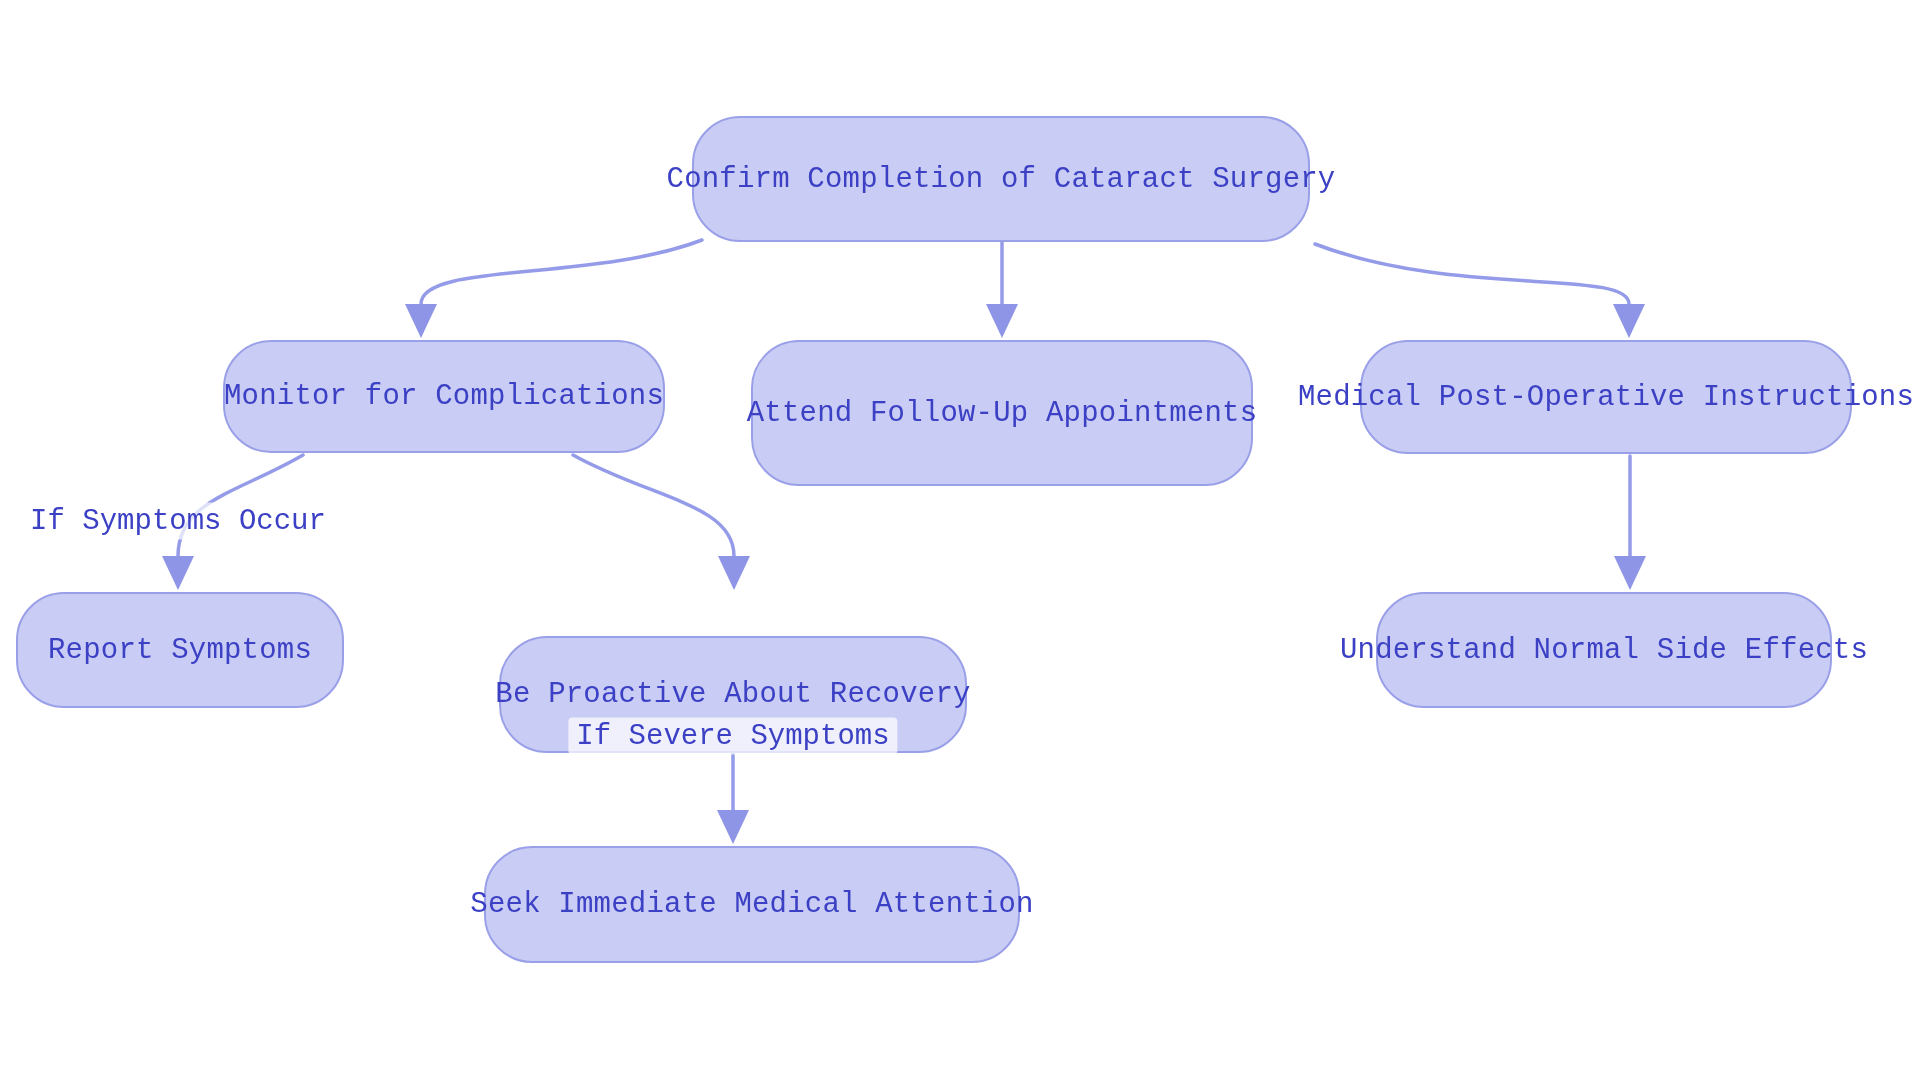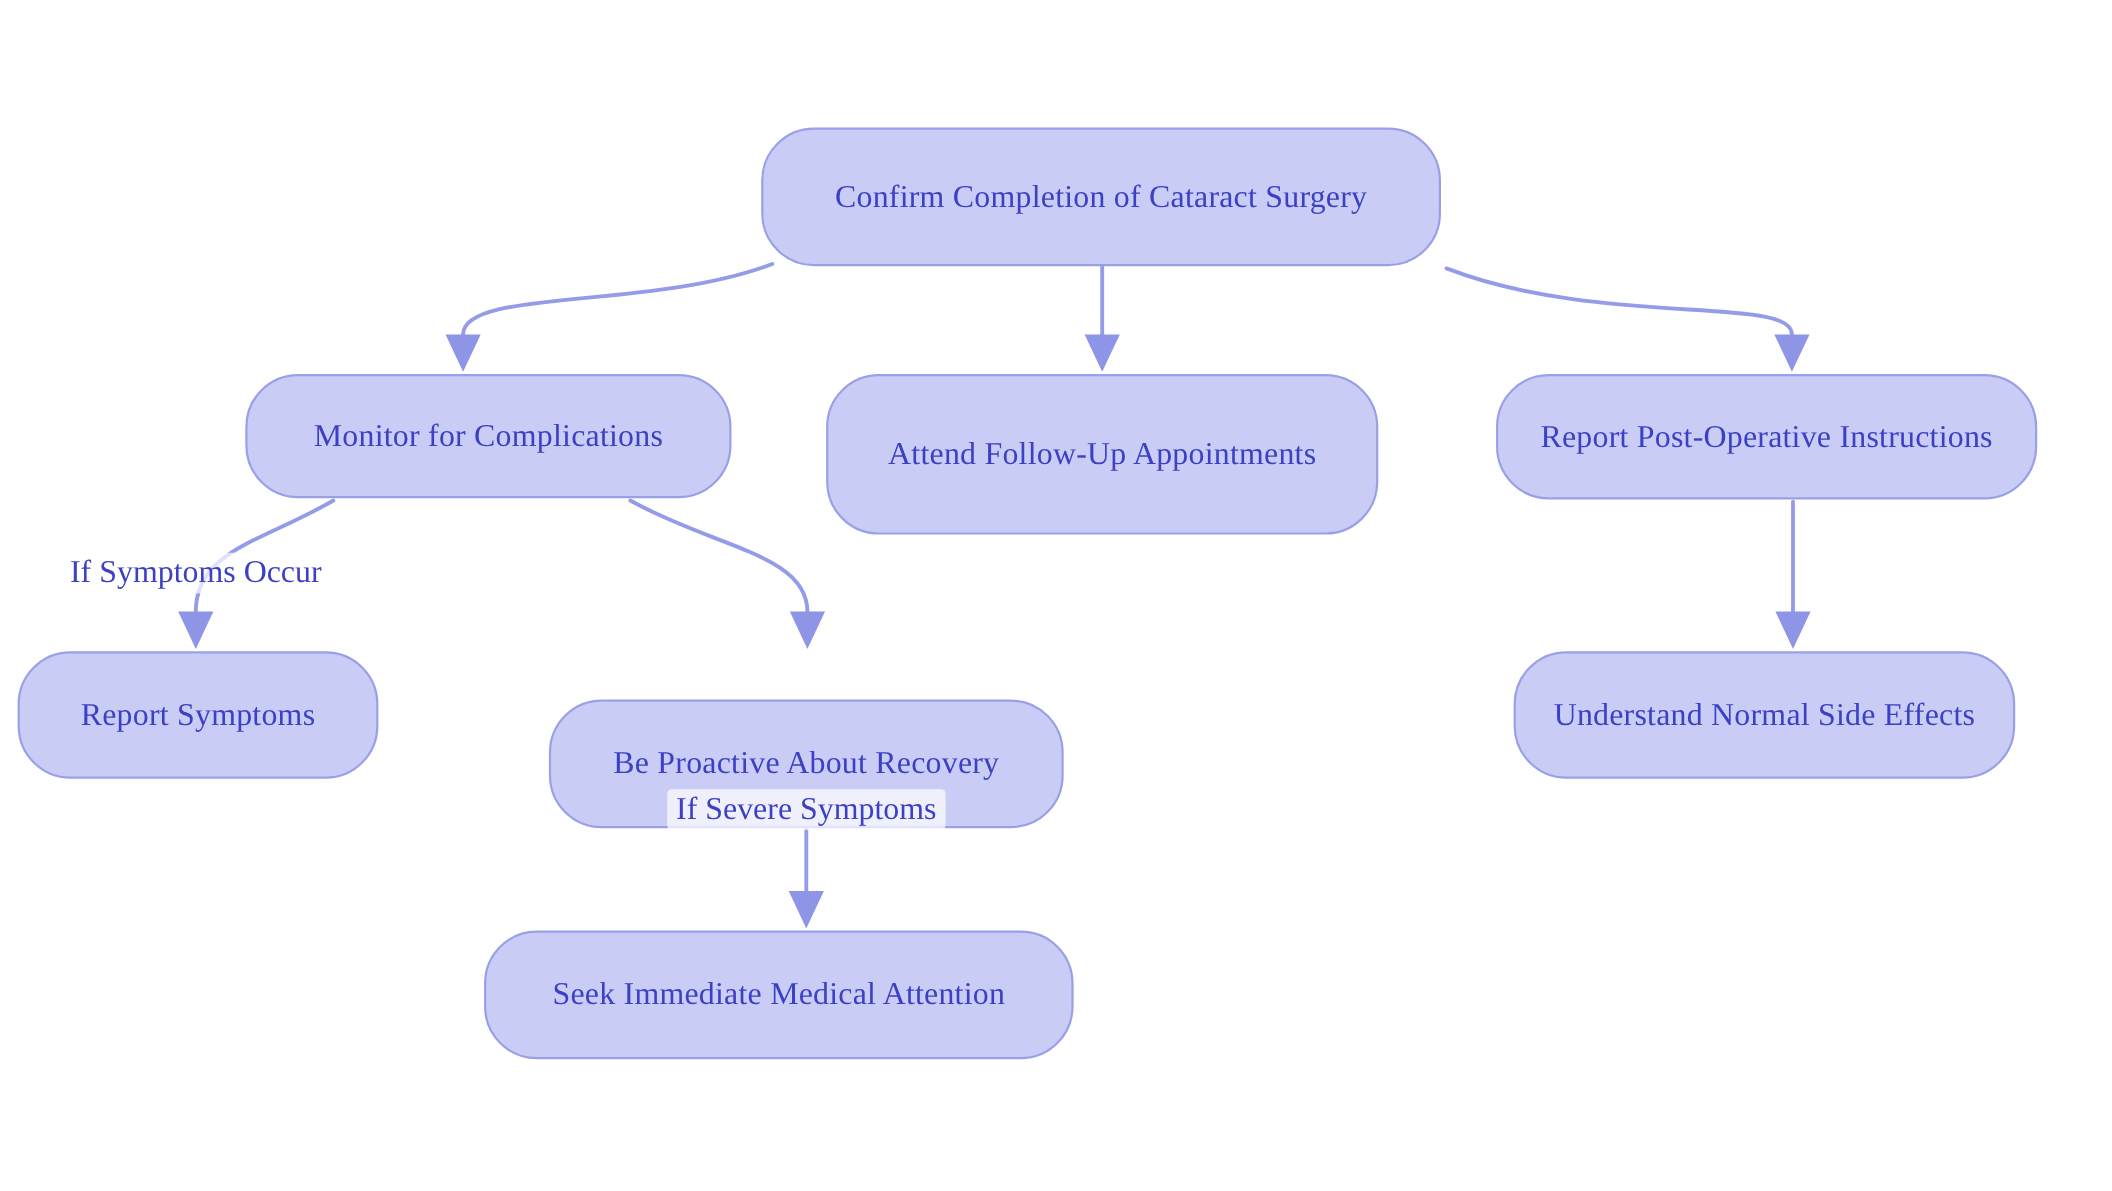--- a/index.html
+++ b/index.html
@@ -5,21 +5,21 @@
   html, body {
     margin: 0;
     padding: 0;
     background: #ffffff;
   }
   .canvas {
     position: relative;
     width: 1920px;
     height: 1083px;
     background: var(--background, #ffffff);
-    font-family: Liberation Serif, serif;
+    font-family: Liberation Mono, monospace;
     overflow: hidden;
   }
   svg.edge-layer {
     position: absolute;
     left: 0;
     top: 0;
     width: 1920px;
     height: 1083px;
   }
   .edge-path {
@@ -81,30 +81,30 @@
       <div class="node" style="left: 692px; top: 116px; width: 618px; height: 126px;">
         <span>Confirm Completion of Cataract Surgery</span>
       </div>
       <div class="node" style="left: 223px; top: 340px; width: 442px; height: 113px;">
         <span>Monitor for Complications</span>
       </div>
       <div class="node" style="left: 751px; top: 340px; width: 502px; height: 146px;">
         <span>Attend Follow-Up Appointments</span>
       </div>
       <div class="node" style="left: 1360px; top: 340px; width: 492px; height: 114px;">
-        <span>Report Post-Operative Instructions</span>
+        <span>Medical Post-Operative Instructions</span>
       </div>
       <div class="node" style="left: 16px; top: 592px; width: 328px; height: 116px; align-items: center;">
         <span>Report Symptoms</span>
       </div>
       <div class="node" style="left: 499px; top: 592px; width: 468px; height: 117px; margin-top: 44px;">
         <span>Be Proactive About Recovery</span>
       </div>
       <div class="node" style="left: 1376px; top: 592px; width: 456px; height: 116px;">
         <span>Understand Normal Side Effects</span>
       </div>
-      <div class="node" style="left: 440px; top: 846px; width: 536px; height: 117px;">
+      <div class="node" style="left: 484px; top: 846px; width: 536px; height: 117px;">
         <span>Seek Immediate Medical Attention</span>
       </div>
       <div class="edge-label" style="left: 178px; top: 521px;">If Symptoms Occur</div>
       <div class="edge-label" style="left: 733px; top: 736px;">If Severe Symptoms</div>
     </div>
 </div>
 
 </body></html>

